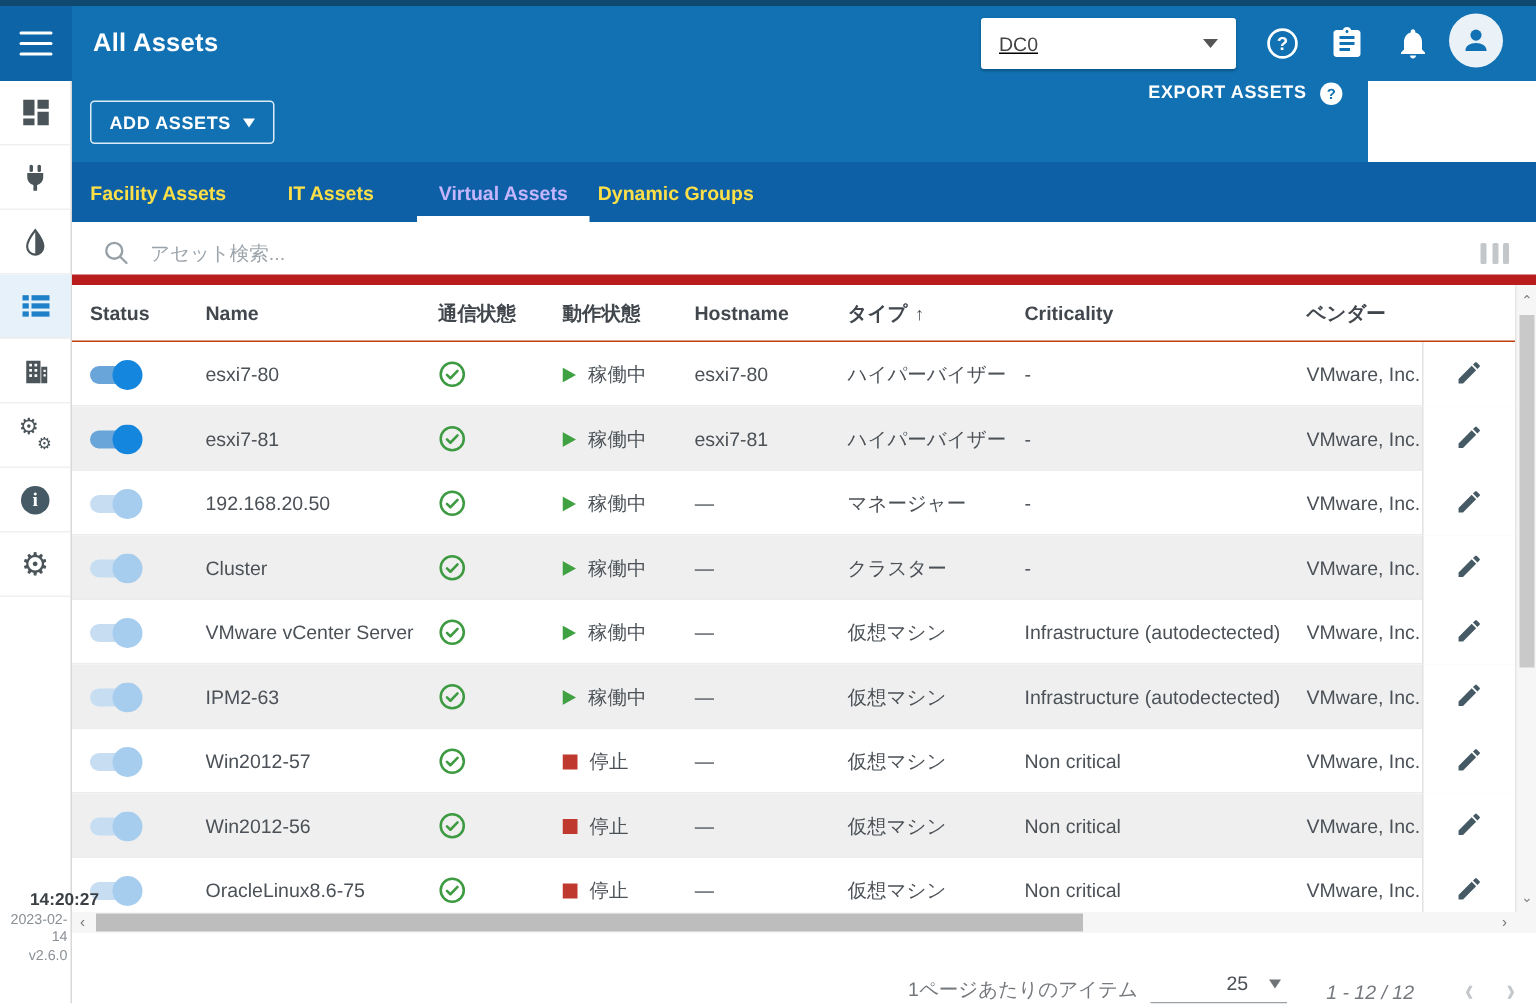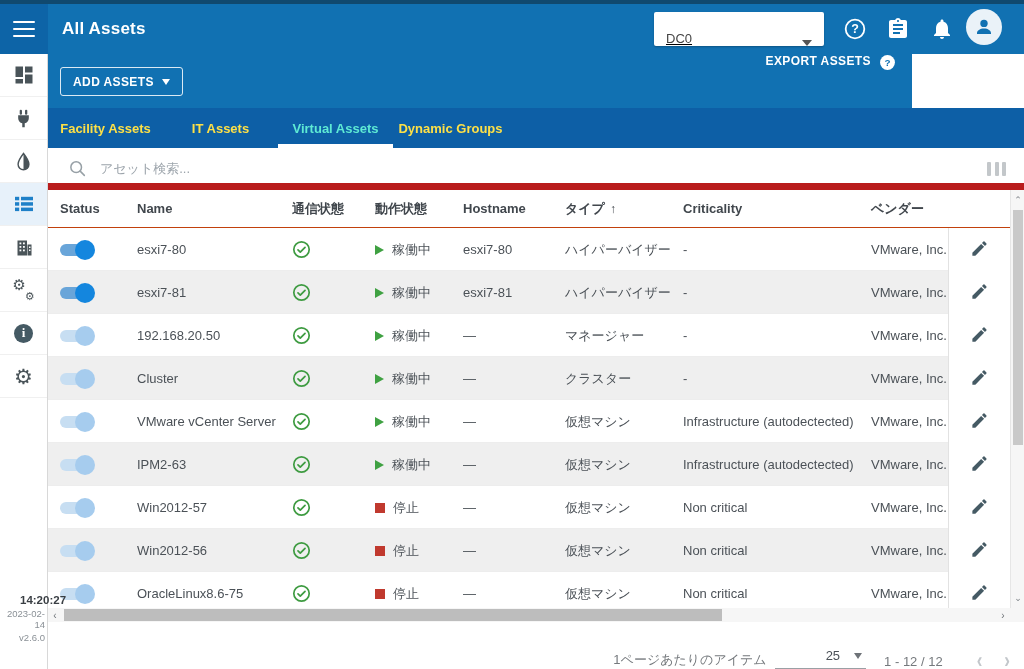--- a/index.html
+++ b/index.html
@@ -12,21 +12,21 @@
 
   
   .topbar { position:absolute; left:0; top:4px; width:1024px; height:50px; background:#1171B2; }
   .hamburger-box { position:absolute; left:0; top:0; width:48px; height:50px; background:#0D64A7;
     display:flex; align-items:center; justify-content:center; cursor:pointer; }
   .hamburger-box i { display:block; width:22px; height:2.6px; background:#fff; border-radius:1px; margin:2.2px 0; }
   .hamburger-lines { display:flex; flex-direction:column; }
   .page-title { position:absolute; left:62px; top:0; height:50px; line-height:50px;
     color:#fff; font-size:17px; font-weight:bold; letter-spacing:.2px; }
   .dc-select { position:absolute; left:654px; top:8px; width:170px; height:34px; background:#fff;
-    border-radius:2px; display:flex; align-items:flex-end; padding:0 12px; cursor:pointer;
+    border-radius:2px; display:flex; align-items:center; padding:0 12px; cursor:pointer;
     box-shadow:0 1px 2px rgba(0,0,0,.25);text-decoration:underline; }
   .dc-select .val { font-size:13px; color:#444; flex:1; }
   .caret-dn { width:0; height:0; border-left:5px solid transparent; border-right:5px solid transparent;
     border-top:6px solid #555; }
   .top-ic { position:absolute; top:13px; width:24px; height:24px; cursor:pointer; }
   .ic-help { left:843px; } .ic-clip { left:886px; } .ic-bell { left:930px; }
   .avatar { position:absolute; left:966px; top:5px; width:36px; height:36px; border-radius:50%;
     background:#EAF2F8; display:flex; align-items:center; justify-content:center; cursor:pointer; }
 
   
@@ -38,21 +38,21 @@
   .add-btn .caret-dn { border-top-color:#fff; border-left-width:4.5px; border-right-width:4.5px; }
   .export-wrap { position:absolute; right:16px; top:0; height:54px; display:flex; align-items:flex-start;
     gap:8px; cursor:pointer; }
   .export-label { color:#fff; font-size:12px; font-weight:bold; letter-spacing:.4px; }
 
   
   .tabbar { position:absolute; left:48px; top:108px; width:976px; height:40px; background:#0D5FA6;
     display:flex; }
   .tab { position:relative; width:115px; height:40px; display:flex; align-items:center;
     justify-content:center; color:#fde047; font-size:13px; font-weight:bold; cursor:pointer; }
-  .tab.active { color:#5eead4; }
+  .tab.active { color:#c4b5fd; }
   .tab.active::after { content:""; position:absolute; left:0; right:0; bottom:0; height:4px; background:#fff; }
 
   
   .searchrow { position:absolute; left:48px; top:148px; width:976px; height:42px; background:#fff;
     border-bottom:7px solid #b91c1c; }
   .search-ic { position:absolute; left:20px; top:11px; }
   .search-placeholder { position:absolute; left:52px; top:0; height:42px; line-height:42px;
     color:#9CA4AB; font-size:13px; }
   .cols-ic { position:absolute; right:18px; top:14px; display:flex; gap:3.5px; cursor:pointer; }
   .cols-ic i { display:block; width:4px; height:14px; background:#C3C7CA; border-radius:1px; }
@@ -103,21 +103,21 @@
   .scroll-corner { position:absolute; left:1010px; top:608px; width:14px; height:14px; background:#F6F6F6; }
 
   
   .pagefoot { position:absolute; left:48px; top:622px; width:976px; height:47px; background:#fff;
     display:flex; align-items:flex-end; justify-content:flex-end; padding-right:14px; }
   .pp-label { font-size:13px; color:#75797D; }
   .pp-select { margin-left:8px; display:flex; align-items:center; gap:14px; border-bottom:1px solid #9AA0A5;
     padding:0 4px 5px 4px; cursor:pointer; }
   .pp-value { font-size:13px; color:#4B5157;margin-left:47px; }
   .pp-select .caret-dn { border-top-color:#6E7378; border-left-width:4.5px; border-right-width:4.5px; }
-  .range-label { margin-left:18px; font-size:13px; color:#75797D; }
+  .range-label { margin-left:26px; font-size:13px; color:#75797D;font-style:italic; }
   .pg-chev { margin-left:34px; color:#C3C7CB; font-size:17px; cursor:default; line-height:1;
     font-weight:bold; transform:scaleY(1.3); }
   .pg-chev.next { margin-left:22px; }
 
   
   .sidebar { position:absolute; left:0; top:54px; width:48px; height:615px; background:#fff;
     border-right:1px solid #D8D8D8; }
   .nav-item { width:47px; height:43px; display:flex; align-items:center; justify-content:center;
     border-bottom:1px solid #F0F0F0; cursor:pointer; position:relative; }
   .nav-item.active { background:#E7F1FA; }

